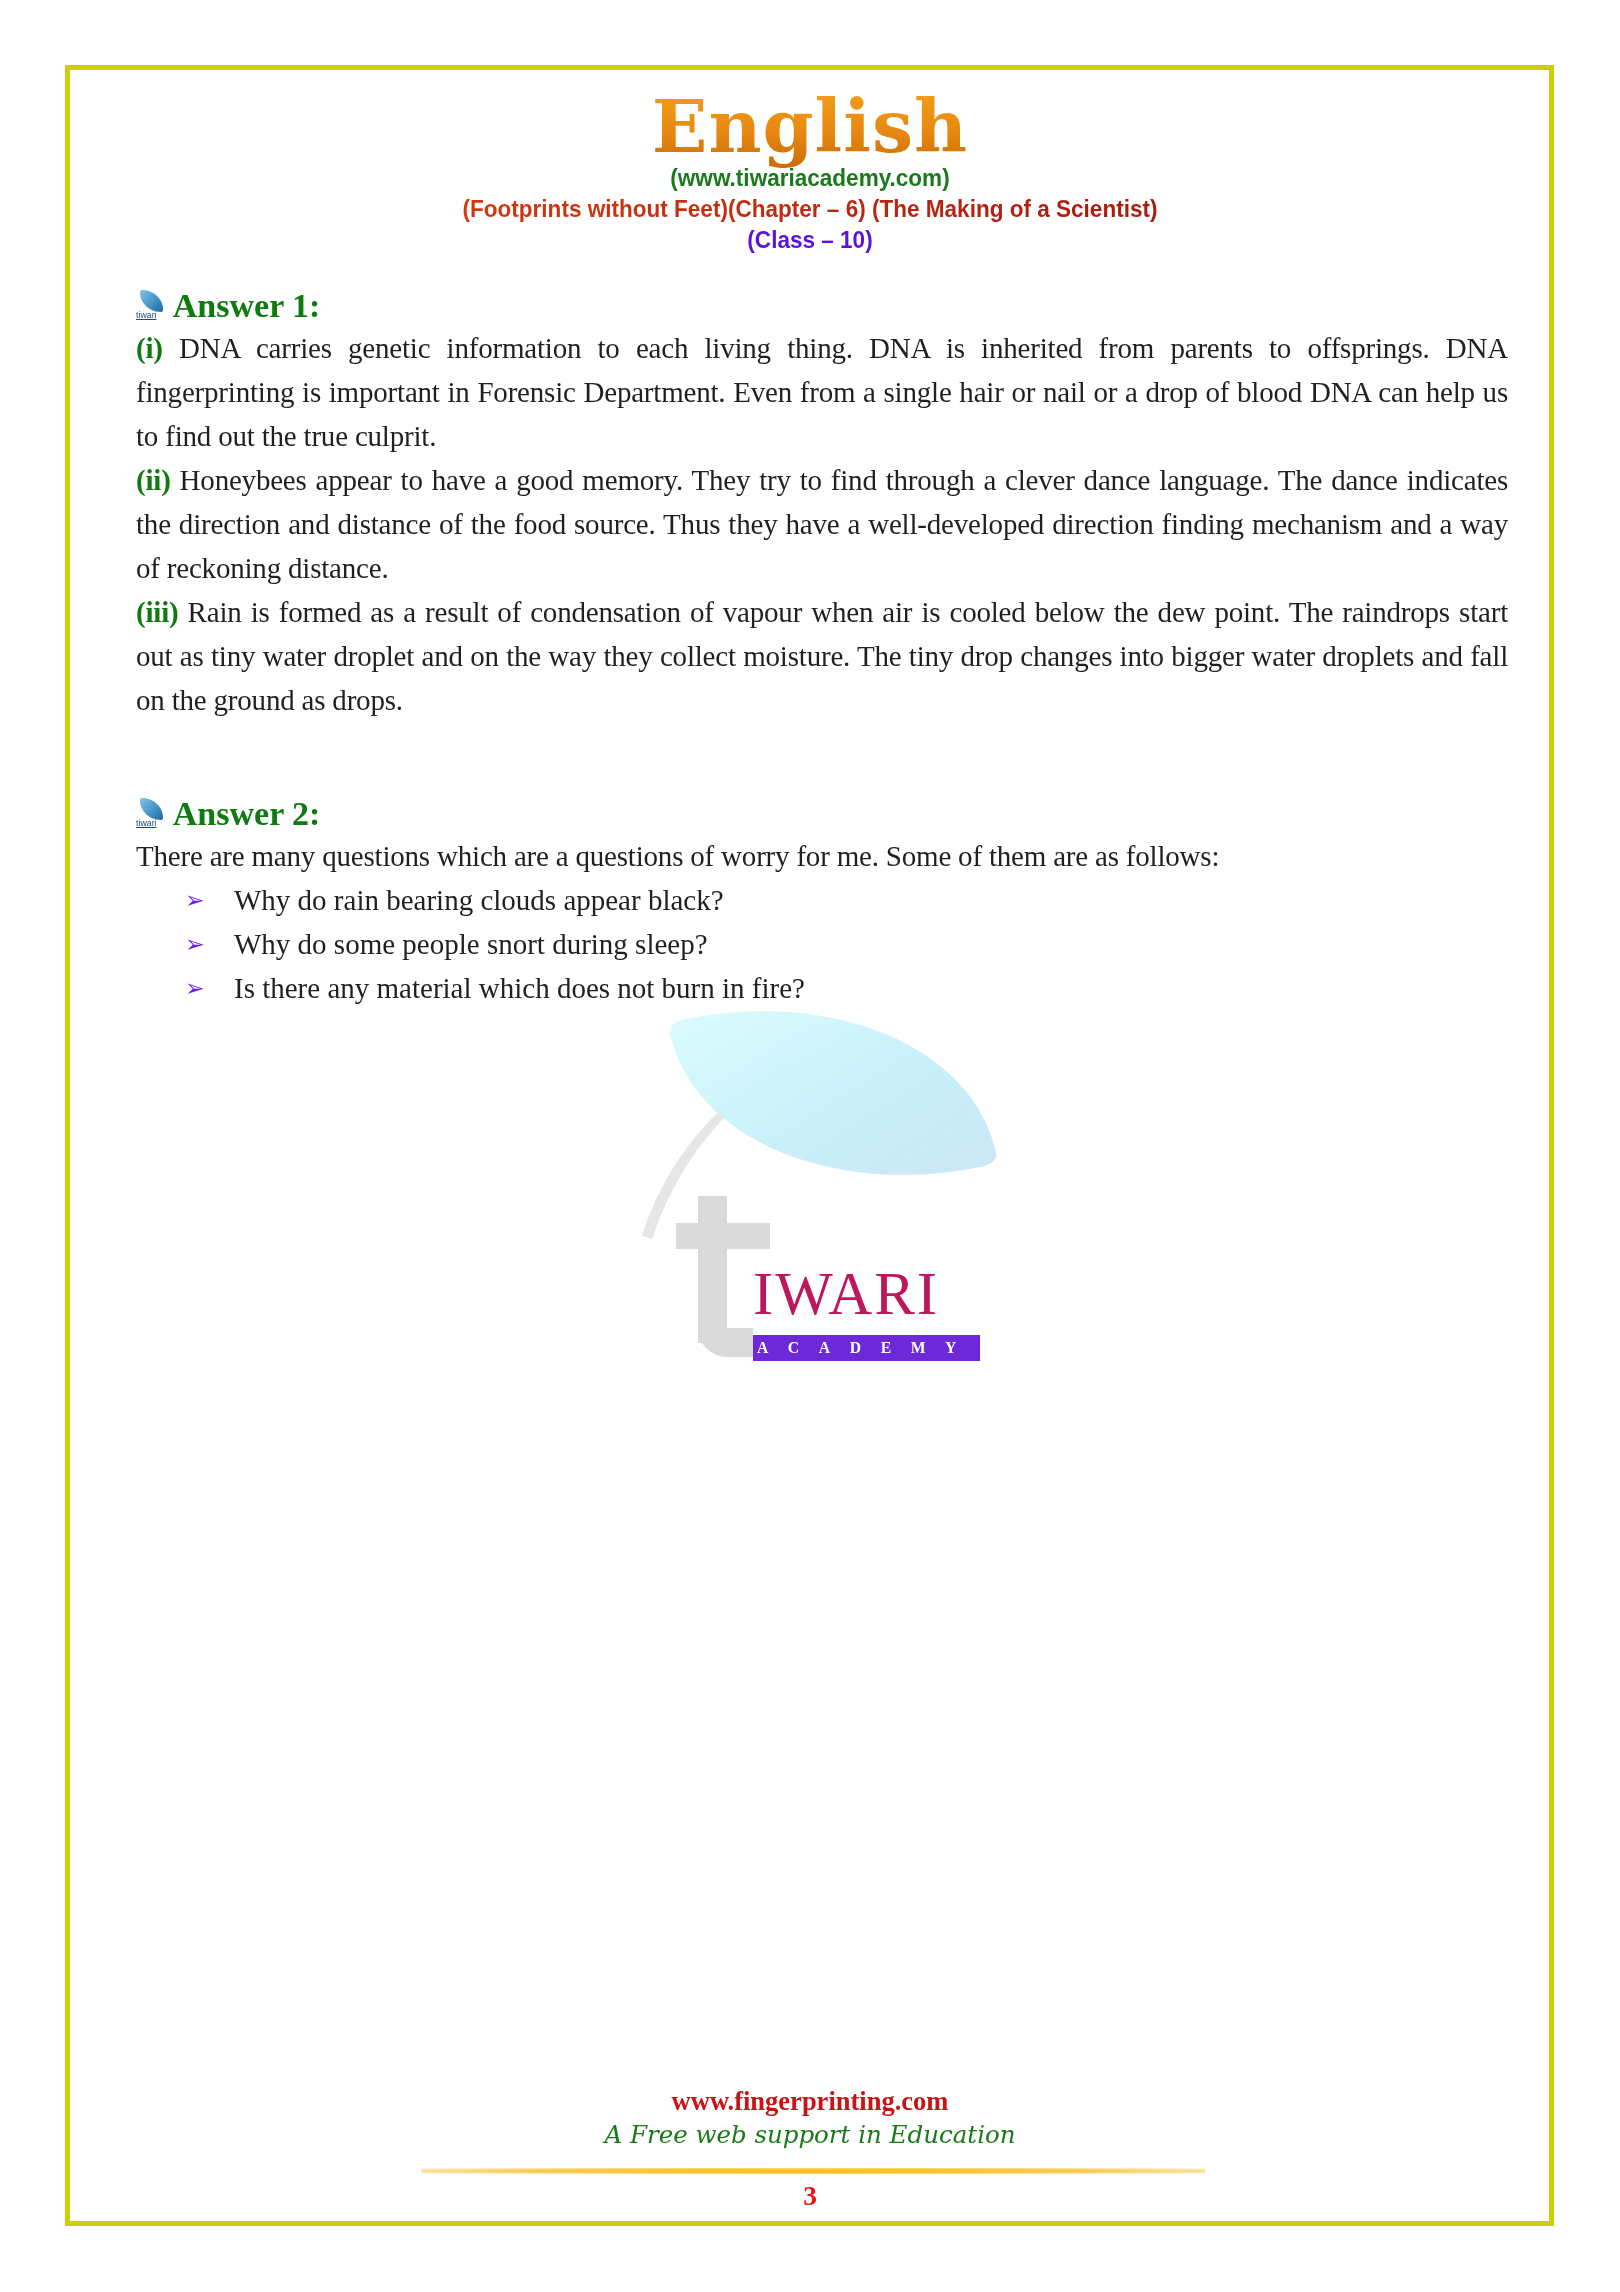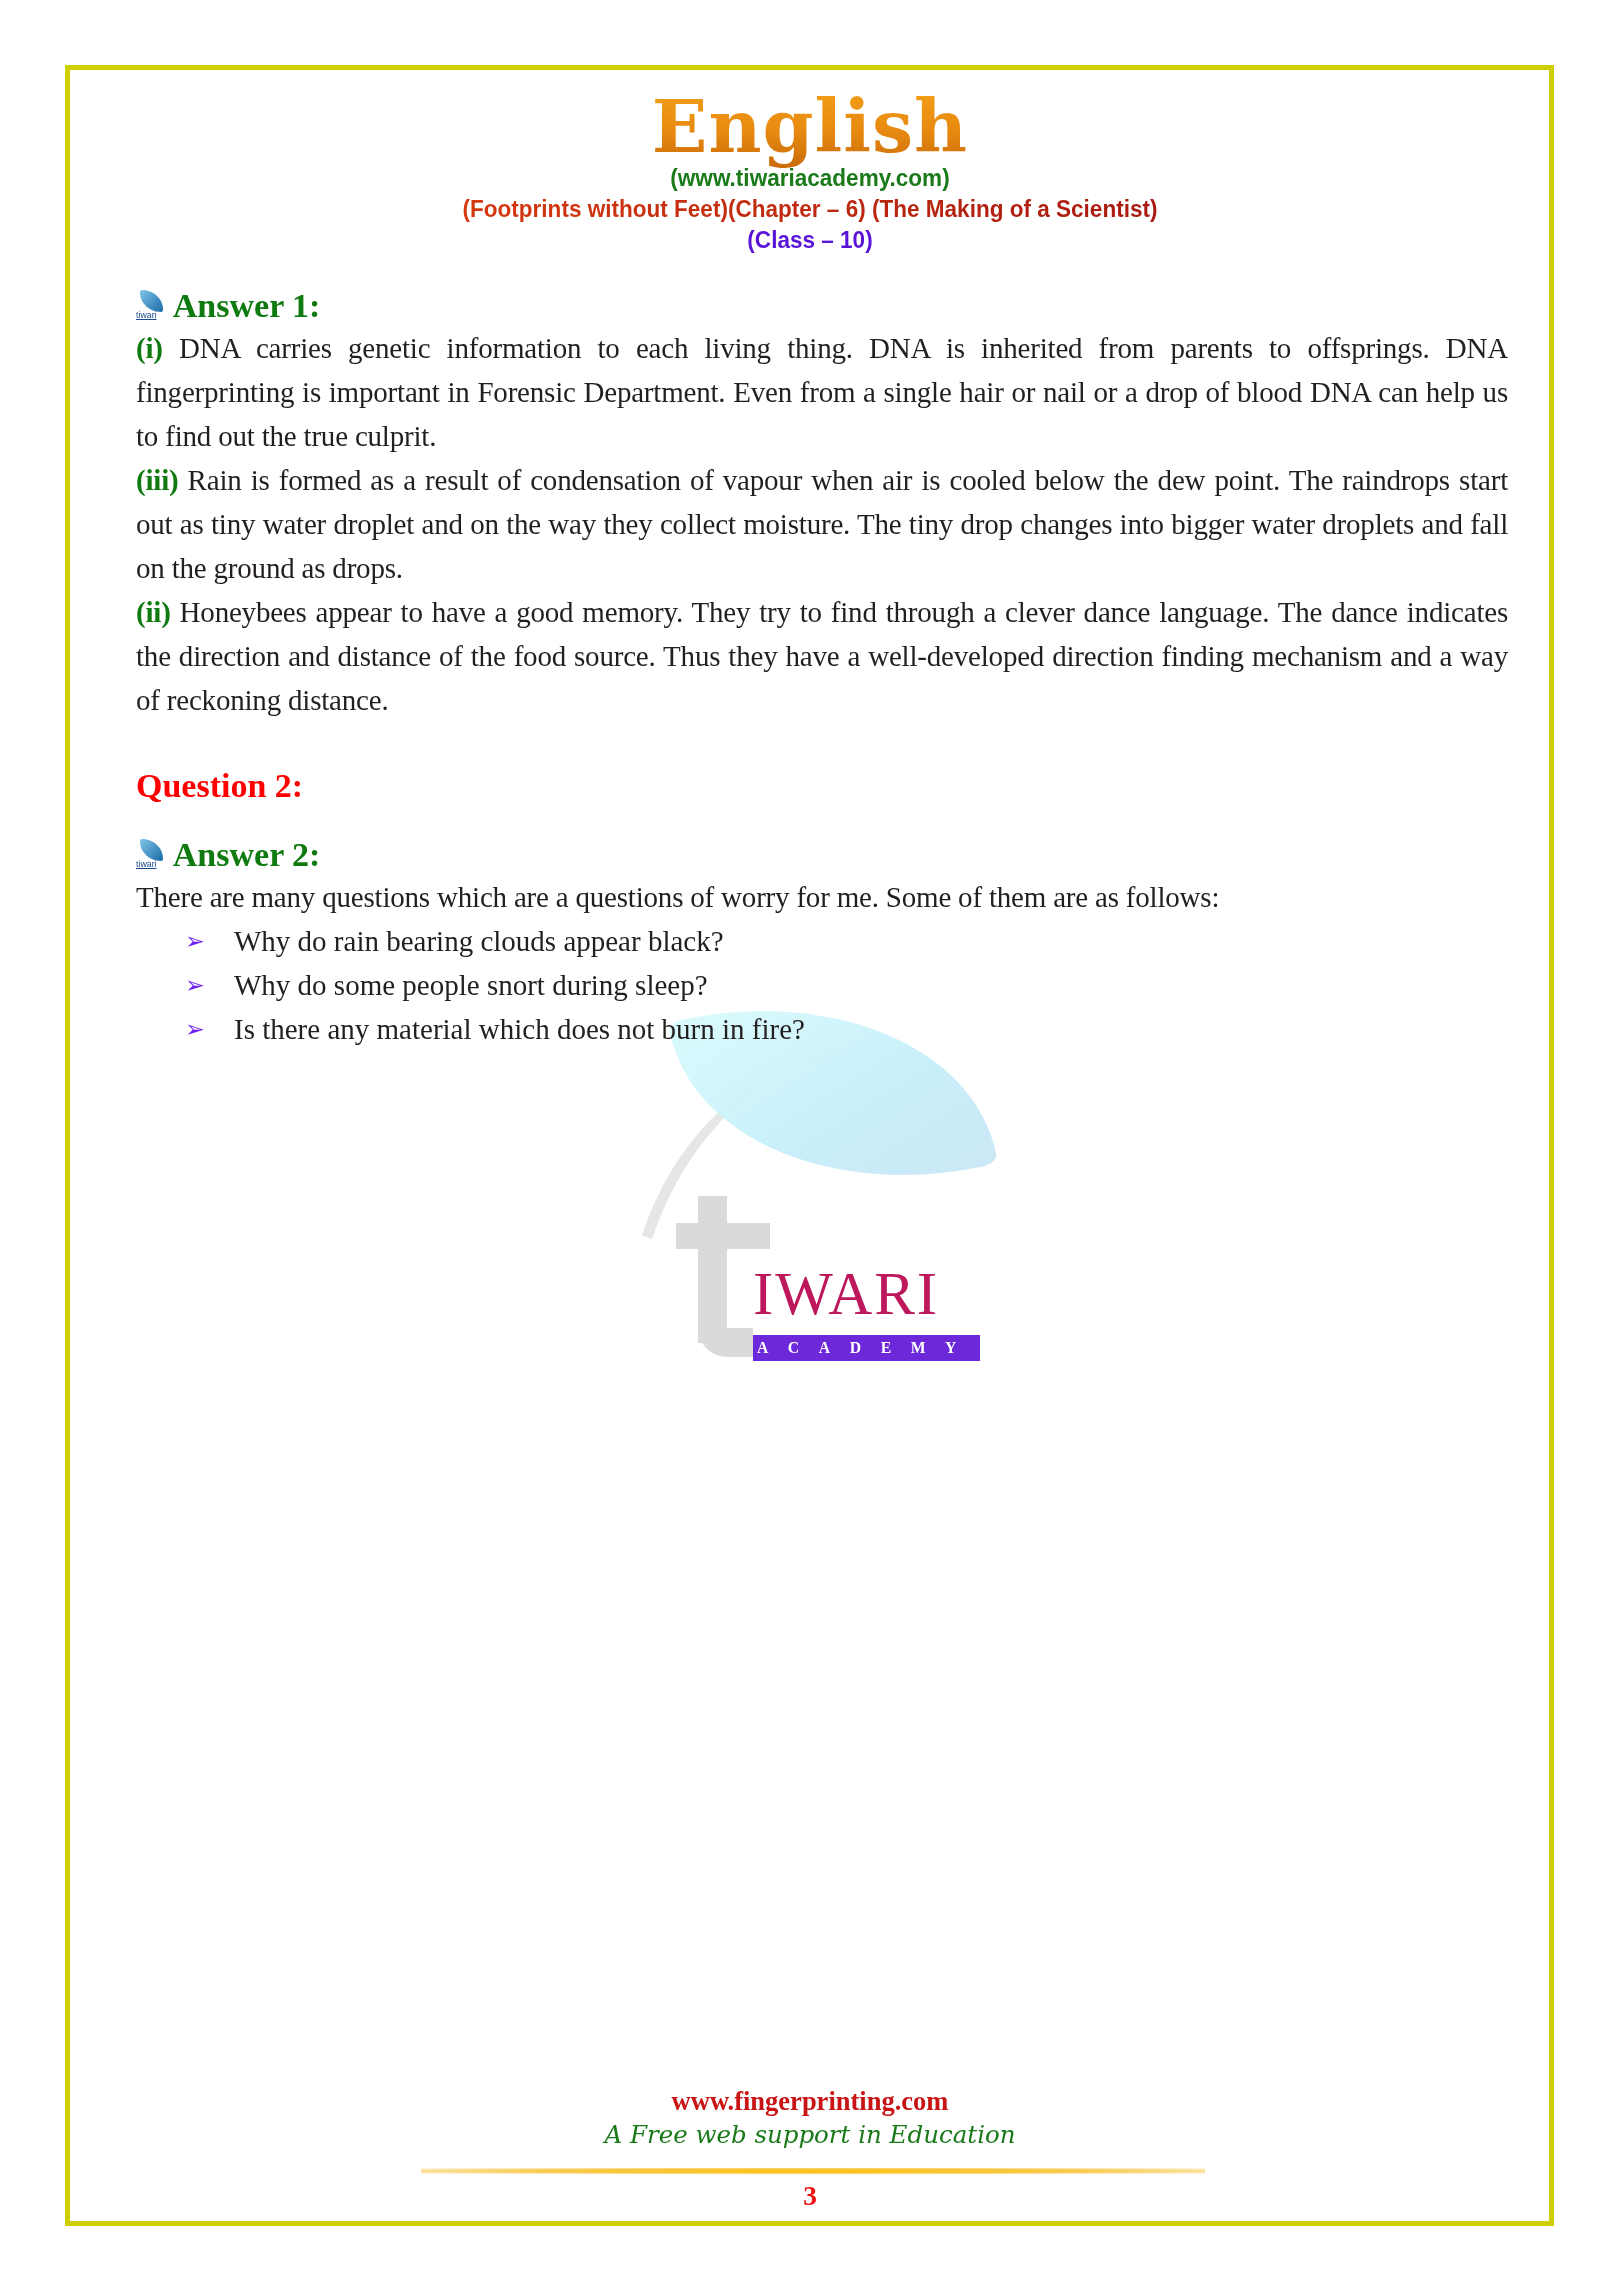--- a/index.html
+++ b/index.html
@@ -100,29 +100,28 @@
       <span class="blade"></span>
       <span class="tag">tiwari</span>
     </span>
     <span>Answer 1:</span>
   </div>
 
   <div class="para">
     <span class="label">(i)</span><span> DNA carries genetic information to each living thing. DNA is inherited from parents to offsprings. DNA fingerprinting is important in Forensic Department. Even from a single hair or nail or a drop of blood DNA can help us to find out the true culprit.</span>
   </div>
   <div class="para">
-    <span class="label">(iii)</span><span> Rain is formed as a result of condensation of vapour when air is cooled below the dew point. The raindrops start out as tiny water droplet and on the way they collect moisture. The tiny drop changes into bigger water droplets and fall on the ground as drops.</span>
+    <span class="label">(ii)</span><span> Honeybees appear to have a good memory. They try to find through a clever dance language. The dance indicates the direction and distance of the food source. Thus they have a well-developed direction finding mechanism and a way of reckoning distance.</span>
   </div>
   <div class="para">
-    <span class="label">(ii)</span><span> Honeybees appear to have a good memory. They try to find through a clever dance language. The dance indicates the direction and distance of the food source. Thus they have a well-developed direction finding mechanism and a way of reckoning distance.</span>
+    <span class="label">(iii)</span><span> Rain is formed as a result of condensation of vapour when air is cooled below the dew point. The raindrops start out as tiny water droplet and on the way they collect moisture. The tiny drop changes into bigger water droplets and fall on the ground as drops.</span>
   </div>
 
   <div class="gap"></div>
 
-  <div class="heading question">Question 2:</div>
 
   <div class="heading answer">
     <span class="leaf">
       <span class="blade"></span>
       <span class="tag">tiwari</span>
     </span>
     <span>Answer 2:</span>
   </div>
 
   <div class="para">There are many questions which are a questions of worry for me. Some of them are as follows:</div>

